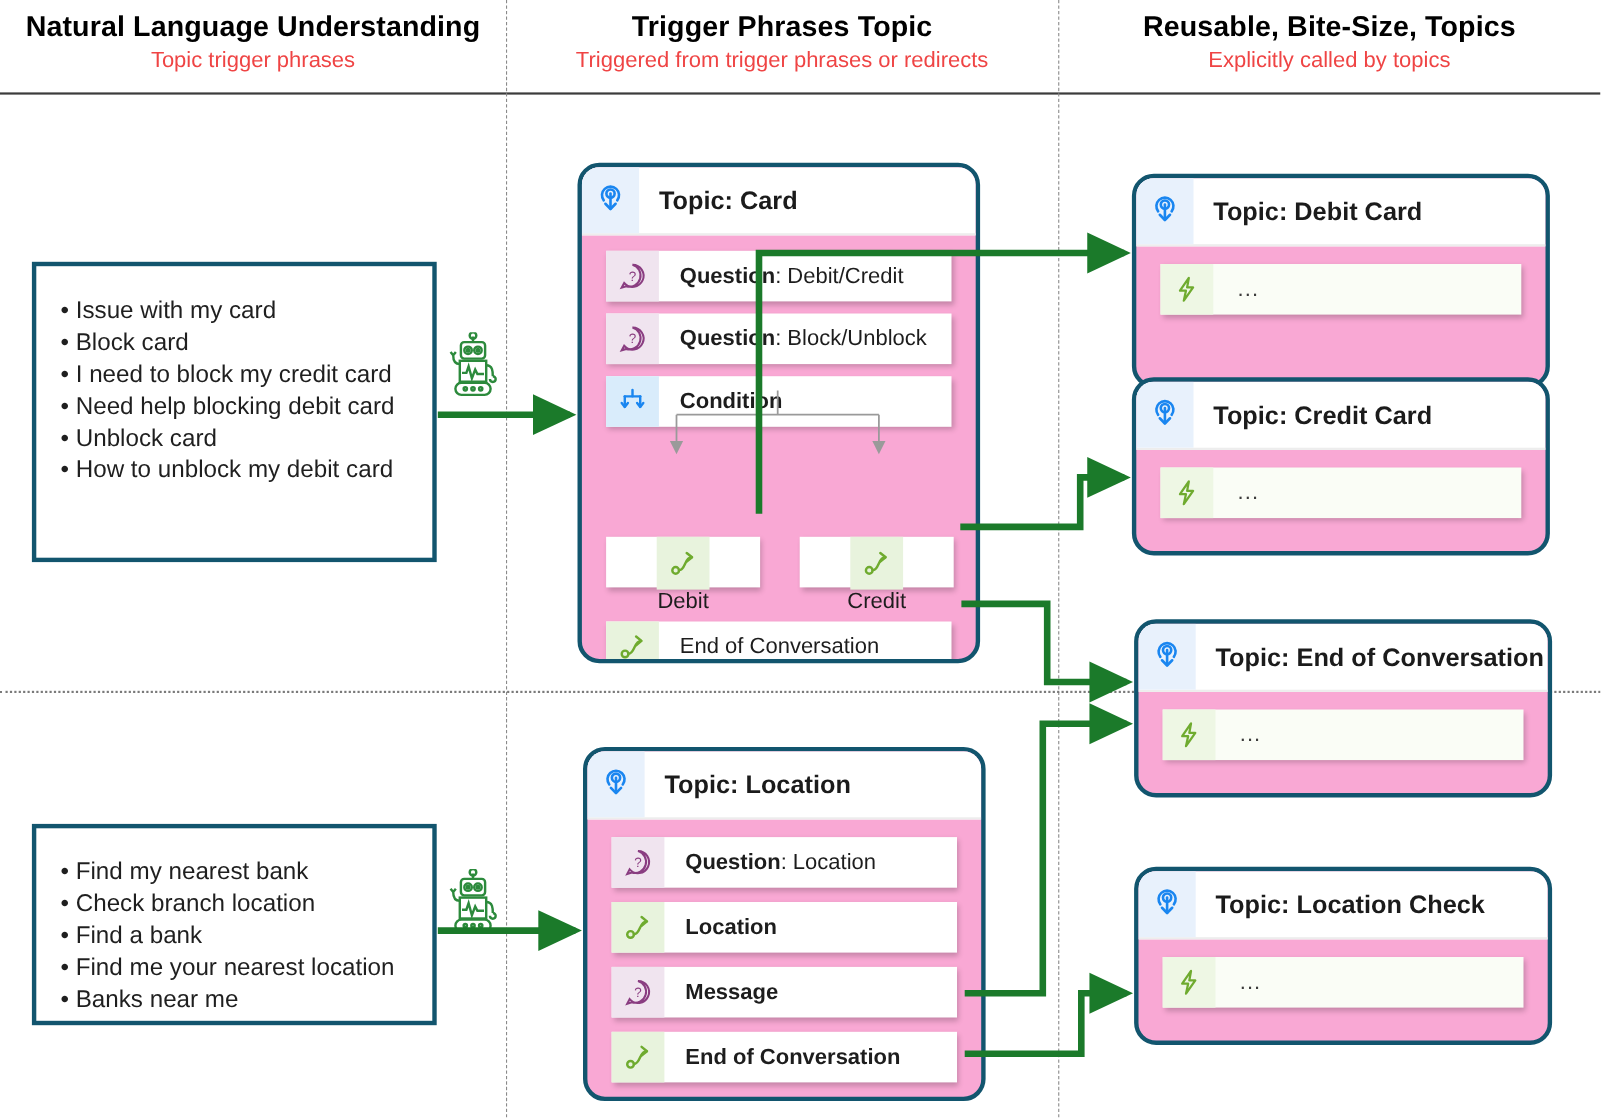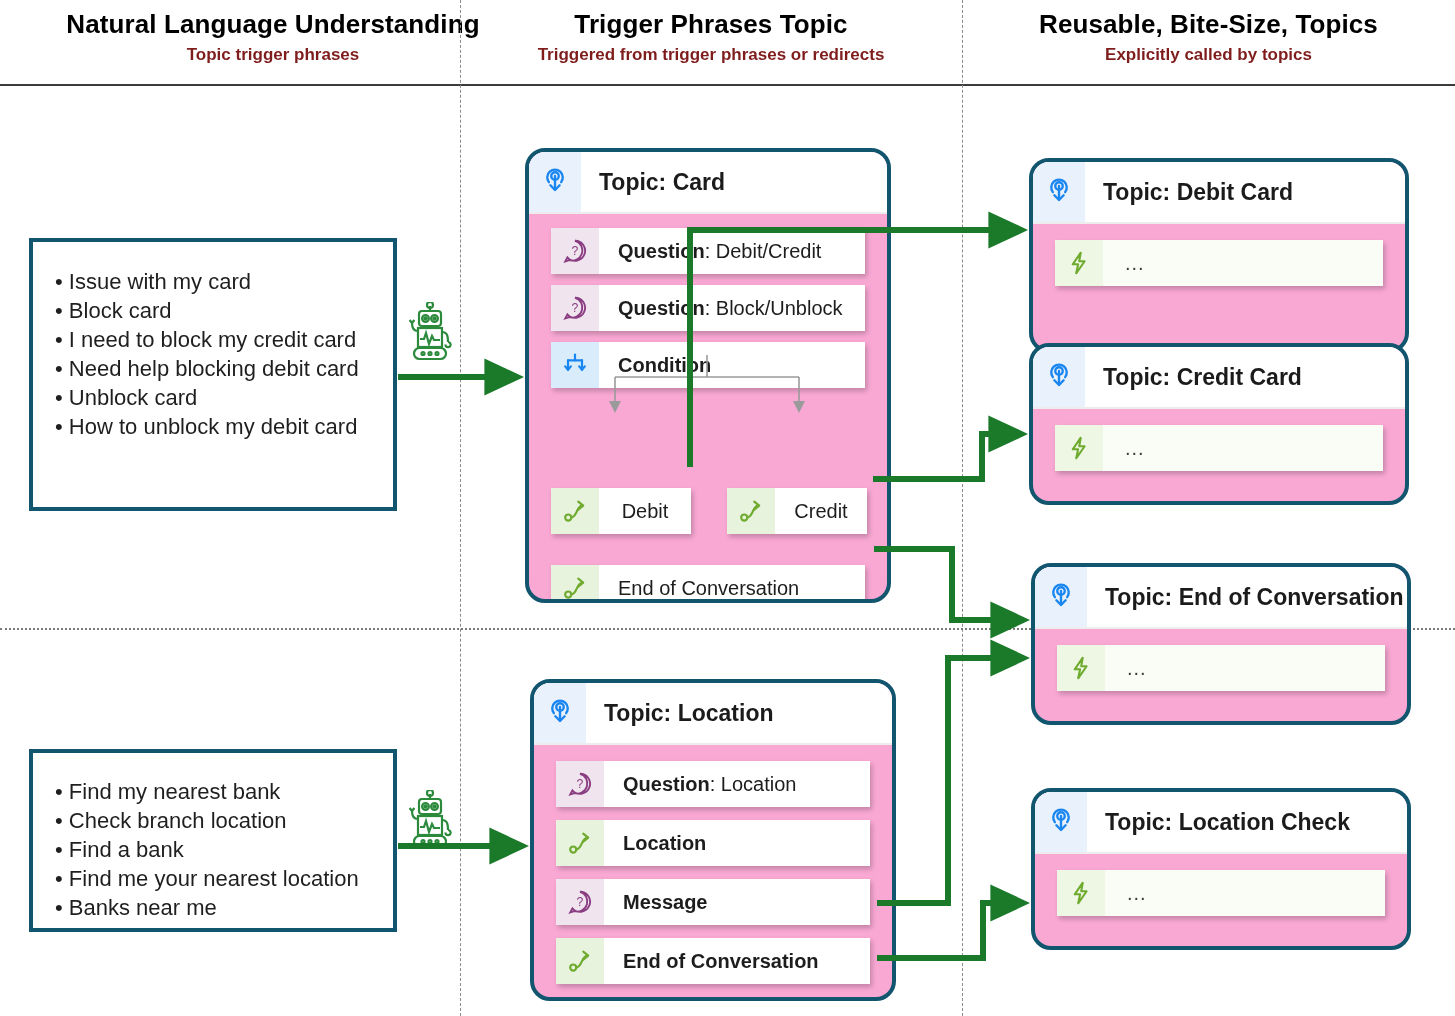--- a/index.html
+++ b/index.html
@@ -12,21 +12,21 @@
   }
   #stage{position:relative;width:1455px;height:1016px;}
 
   
   .col-head{position:absolute;text-align:center;}
   .col-head .title{
     font-size:26px;font-weight:bold;color:#000;letter-spacing:.1px;
     line-height:32px;white-space:nowrap;
   }
   .col-head .sub{
-    font-size:17px;font-weight:bold;color:#7f1d1d;line-height:26px;
+    font-size:20px;font-weight:normal;color:#ef4444;line-height:26px;
     margin-top:2px;white-space:nowrap;
   }
 
   
   .hrule{position:absolute;left:0;width:1455px;height:0;
          border-top:2px solid #3b3b3b;}
   .vrule{position:absolute;top:0;width:0;
          border-left:1px dashed #8a8a8a;}
   .hdotted{position:absolute;left:0;width:1455px;height:0;
            border-top:2px dotted #7a7a7a;}
@@ -91,35 +91,35 @@
   .node .nic.c{background:#d9ecfb;}
   .node .nic.r{background:#e8f3dd;}
   .node .nic.a{background:#eef7e4;}
   .node .nlab{
     font-size:20px;color:#1d1d1d;padding-left:19px;white-space:nowrap;
   }
   .node .nlab b{font-weight:bold;}
   .node.action{background:#fafdf6;}
   .node .dots{font-size:20px;color:#3b3b3b;padding-left:22px;letter-spacing:1px;}
 
-  .node.half{width:140px;display:inline-flex;vertical-align:top;}
+  .node.half{width:140px;display:inline-flex;vertical-align:top;flex-direction:column;}
   .node.half .nlab{padding-left:0;width:100%;text-align:center;}
 
   .branch-row{position:relative;height:46px;margin-bottom:11px;}
   .branch-row .node.half{position:absolute;top:0;}
 
   svg.conn{position:absolute;left:0;top:0;pointer-events:none;overflow:visible;}
   .bot{position:absolute;}
 </style>
 </head>
 <body>
 
 <div id="stage">
 
-  <div class="col-head" style="left:0px;top:8px;width:460px;padding-left:43px;">
+  <div class="col-head" style="left:0px;top:8px;width:460px;">
     <div class="title">Natural Language Understanding</div>
     <div class="sub">Topic trigger phrases</div>
   </div>
 
   <div class="col-head" style="left:460px;top:8px;width:502px;text-align:center;">
     <div class="title">Trigger Phrases Topic</div>
     <div class="sub">Triggered from trigger phrases or redirects</div>
   </div>
 
   <div class="col-head" style="left:962px;top:8px;width:493px;">

